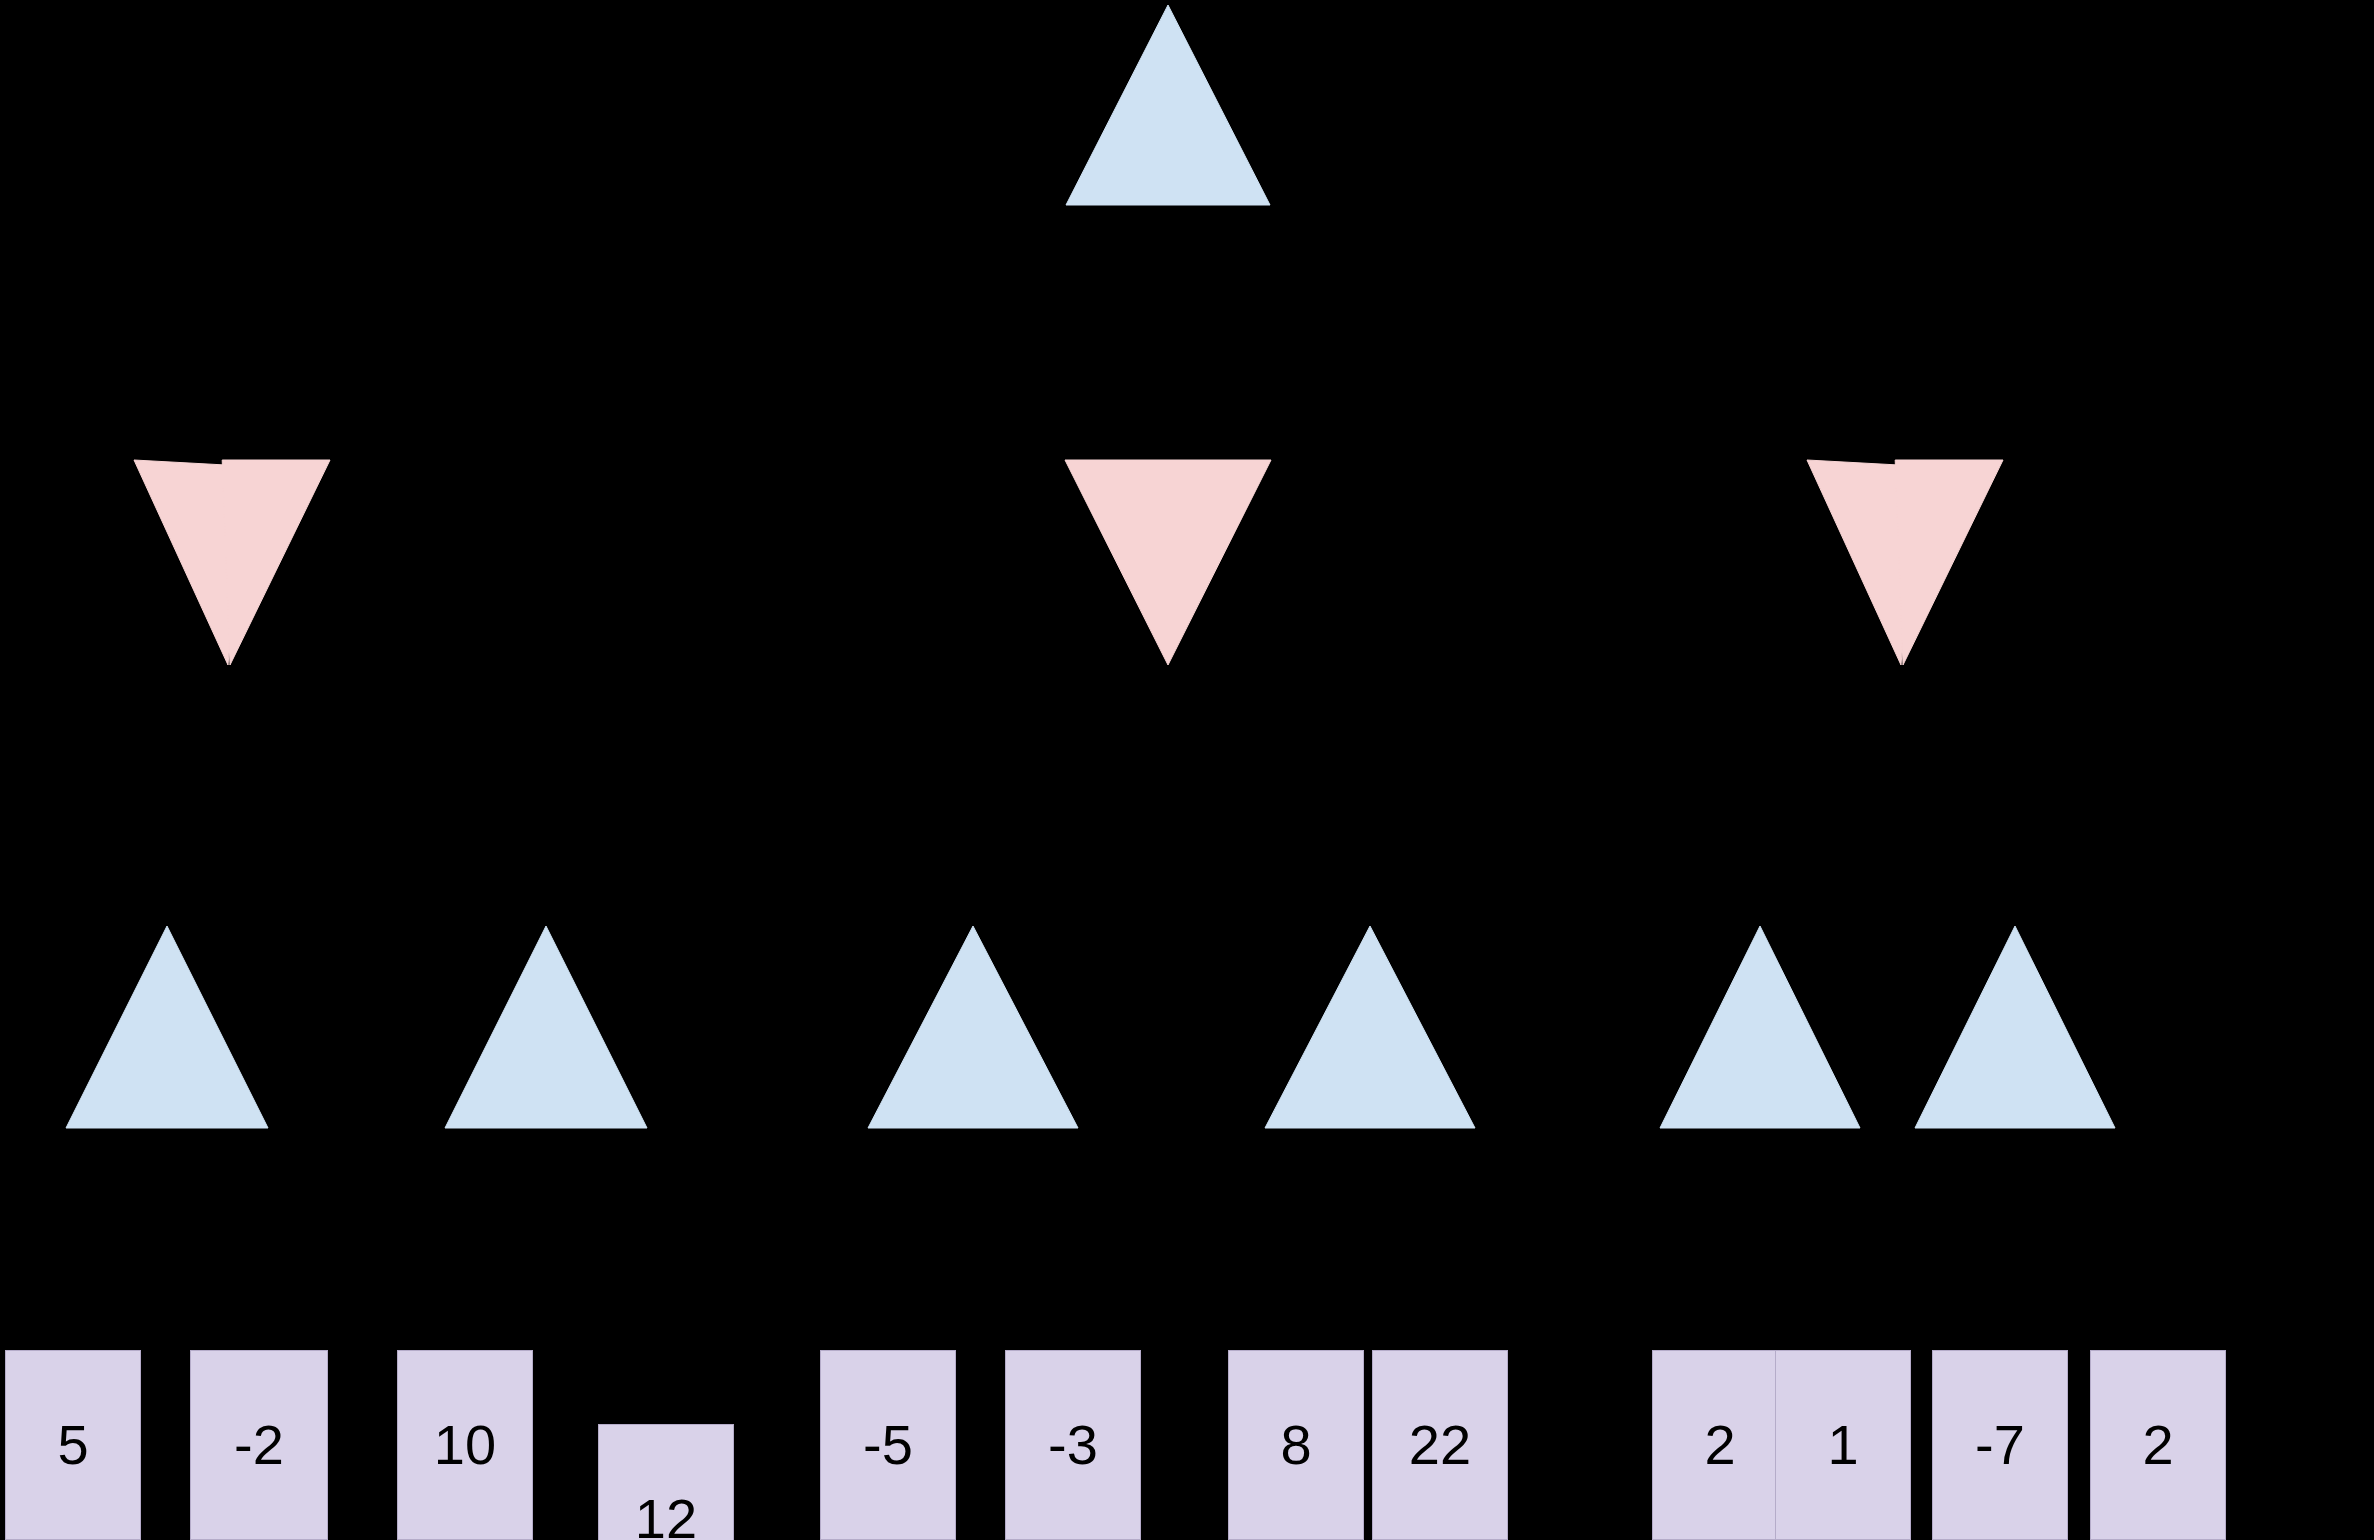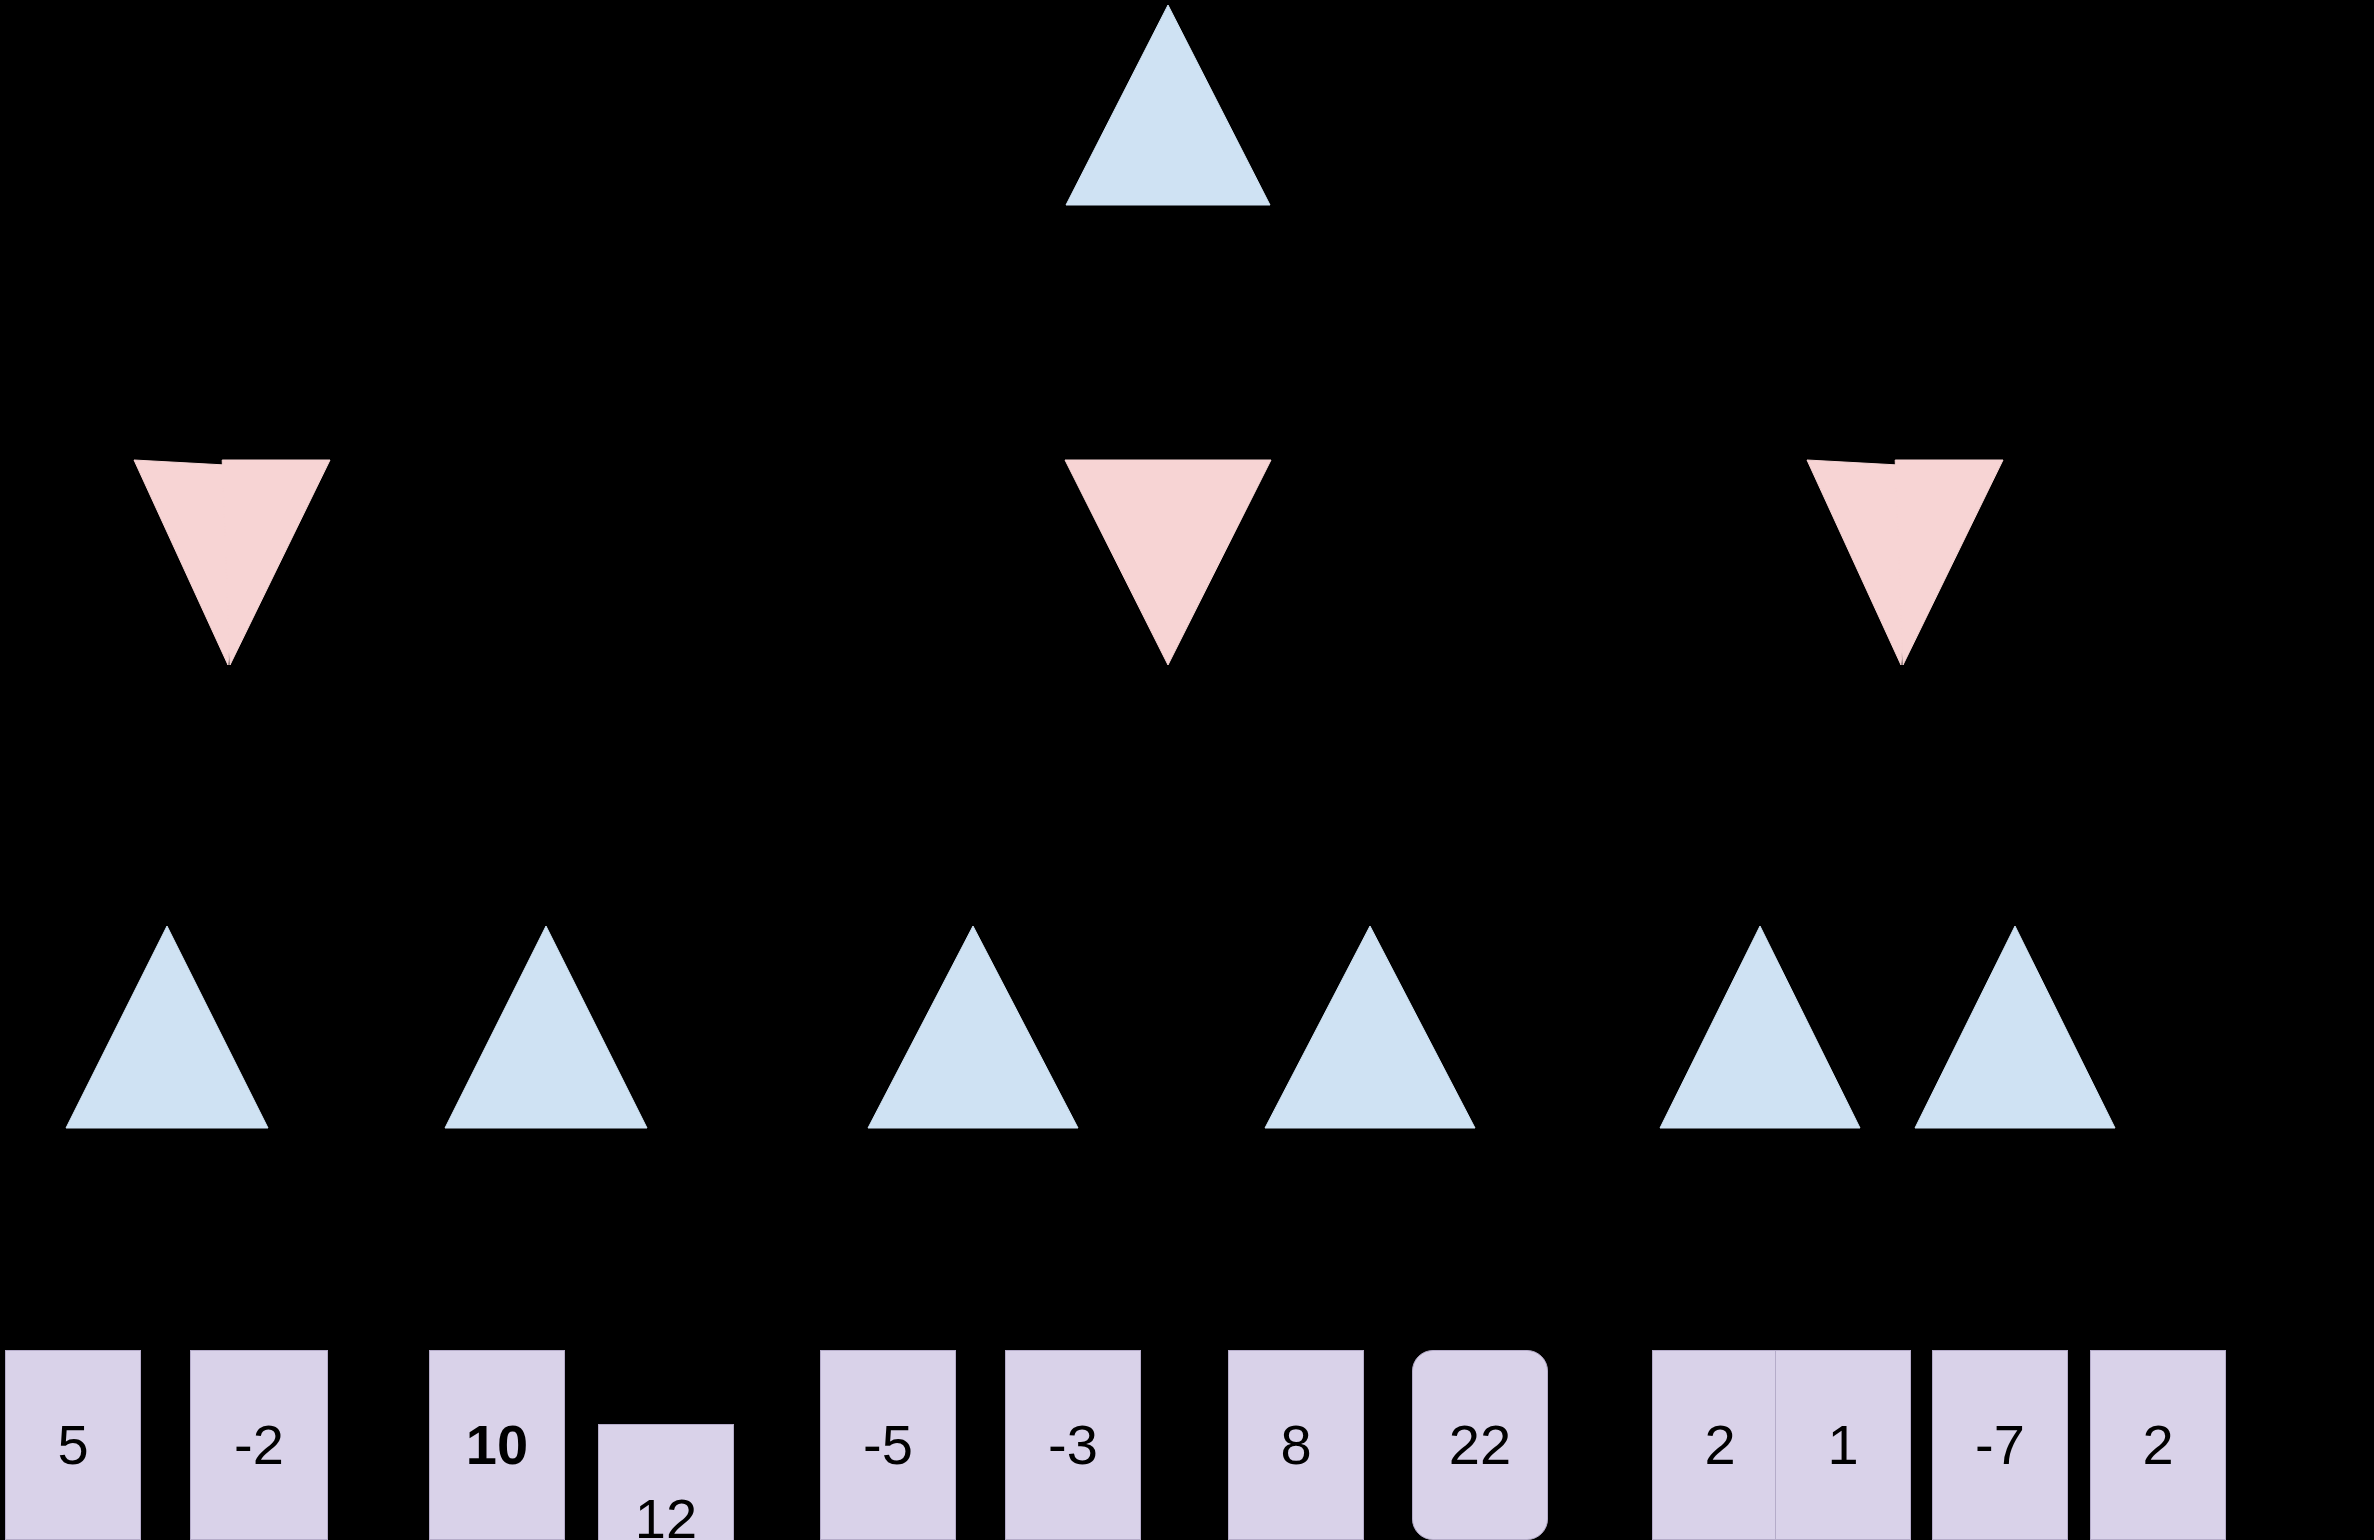--- a/index.html
+++ b/index.html
@@ -66,36 +66,36 @@
       </g>
   </svg>
 
   <div id="leaf-row" class="layer">
       <div class="leaf-box" style="left: 5px; top: 1350px; width: 136px; height: 190px;">
         <span class="leaf-label">5</span>
       </div>
       <div class="leaf-box" style="left: 190px; top: 1350px; width: 138px; height: 190px;">
         <span class="leaf-label">-2</span>
       </div>
-      <div class="leaf-box" style="left: 429px; top: 1350px; width: 136px; height: 190px; font-weight: bold;">
+      <div class="leaf-box" style="left: 397px; top: 1350px; width: 136px; height: 190px;">
         <span class="leaf-label">10</span>
       </div>
       <div class="leaf-box" style="left: 598px; top: 1424px; width: 136px; height: 190px;">
         <span class="leaf-label">12</span>
       </div>
       <div class="leaf-box" style="left: 820px; top: 1350px; width: 136px; height: 190px;">
         <span class="leaf-label">-5</span>
       </div>
       <div class="leaf-box" style="left: 1005px; top: 1350px; width: 136px; height: 190px;">
         <span class="leaf-label">-3</span>
       </div>
       <div class="leaf-box" style="left: 1228px; top: 1350px; width: 136px; height: 190px;">
         <span class="leaf-label">8</span>
       </div>
-      <div class="leaf-box" style="left: 1412px; top: 1350px; width: 136px; height: 190px; border-radius: 21px;">
+      <div class="leaf-box" style="left: 1372px; top: 1350px; width: 136px; height: 190px;">
         <span class="leaf-label">22</span>
       </div>
       <div class="leaf-box" style="left: 1652px; top: 1350px; width: 136px; height: 190px;">
         <span class="leaf-label">2</span>
       </div>
       <div class="leaf-box" style="left: 1775px; top: 1350px; width: 136px; height: 190px;">
         <span class="leaf-label">1</span>
       </div>
       <div class="leaf-box" style="left: 1932px; top: 1350px; width: 136px; height: 190px;">
         <span class="leaf-label">-7</span>

